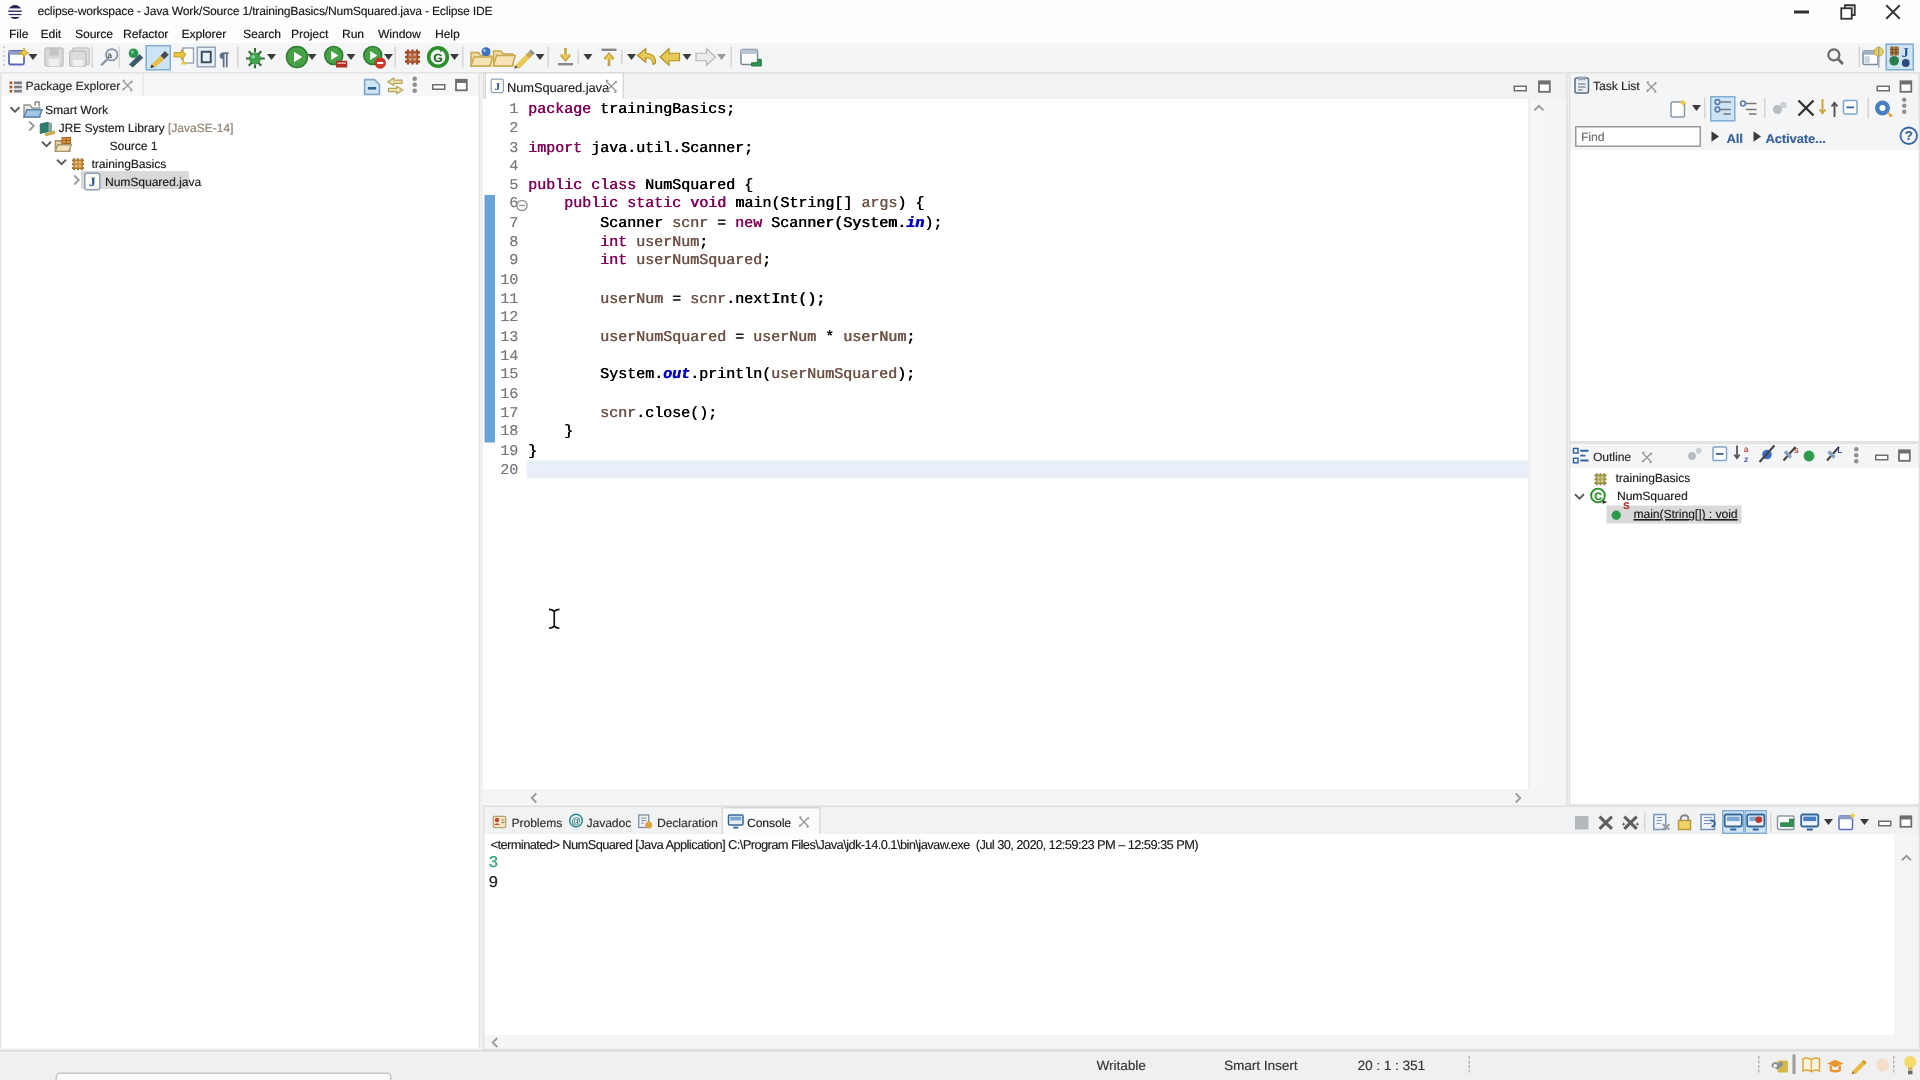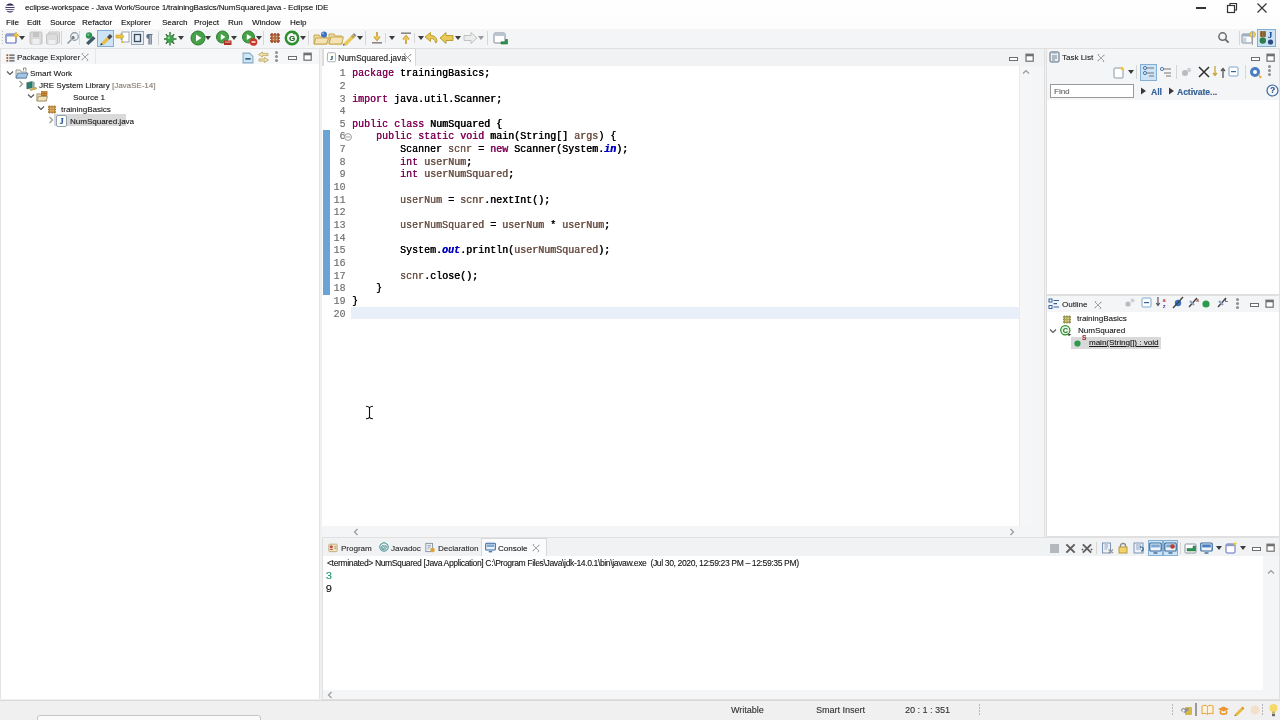--- a/index.html
+++ b/index.html
@@ -478,21 +478,21 @@
 <div id="console">
 <div class="a" style="left:322px;top:537px;width:958px;height:163px;background:#f1f2f3;border:1px solid #e0e0e0;box-sizing:border-box;"></div>
 <div class="a" style="left:323px;top:556px;width:940px;height:134px;background:#fff;"></div>
 
 <svg style="left:328px;top:542px" width="10" height="11" viewBox="0 0 12 12">
       <rect x="1" y="2" width="10" height="9" rx="1" fill="#f3e6c8" stroke="#b5a36a"></rect>
       <circle cx="4" cy="5" r="1.8" fill="#c24a3a"></circle>
       <path d="M2 9 C2 7.5 6 7.5 6 9z" fill="#c24a3a"></path>
       <path d="M7.5 5 H10 M7.5 7 H10" stroke="#8a7a4a" stroke-width=".8"></path>
     </svg>
-<div class="a" style="left:341px;top:543.5px;font-size:8px;color:#333;">Program</div>
+<div class="a" style="left:341px;top:543.5px;font-size:8px;color:#333;">Problems</div>
 <svg style="left:379px;top:542px" width="10" height="10" viewBox="0 0 12 12">
       <circle cx="6" cy="6" r="5" fill="none" stroke="#2a8a8a" stroke-width="1.2"></circle>
       <text x="6" y="8.8" font-size="7.5" fill="#2a8a8a" font-family="Liberation Sans" text-anchor="middle">@</text>
     </svg>
 <div class="a" style="left:391px;top:543.5px;font-size:8px;color:#333;">Javadoc</div>
 <svg style="left:425px;top:542px" width="10" height="11" viewBox="0 0 12 12">
       <rect x="1" y="1" width="8" height="10" fill="#eef2f8" stroke="#7a8a9a"></rect>
       <path d="M3 3.5 H7 M3 5.5 H7 M3 7.5 H5" stroke="#7a8a9a" stroke-width=".8"></path>
       <circle cx="9" cy="9" r="2.8" fill="#e0a33c"></circle>
     </svg>

